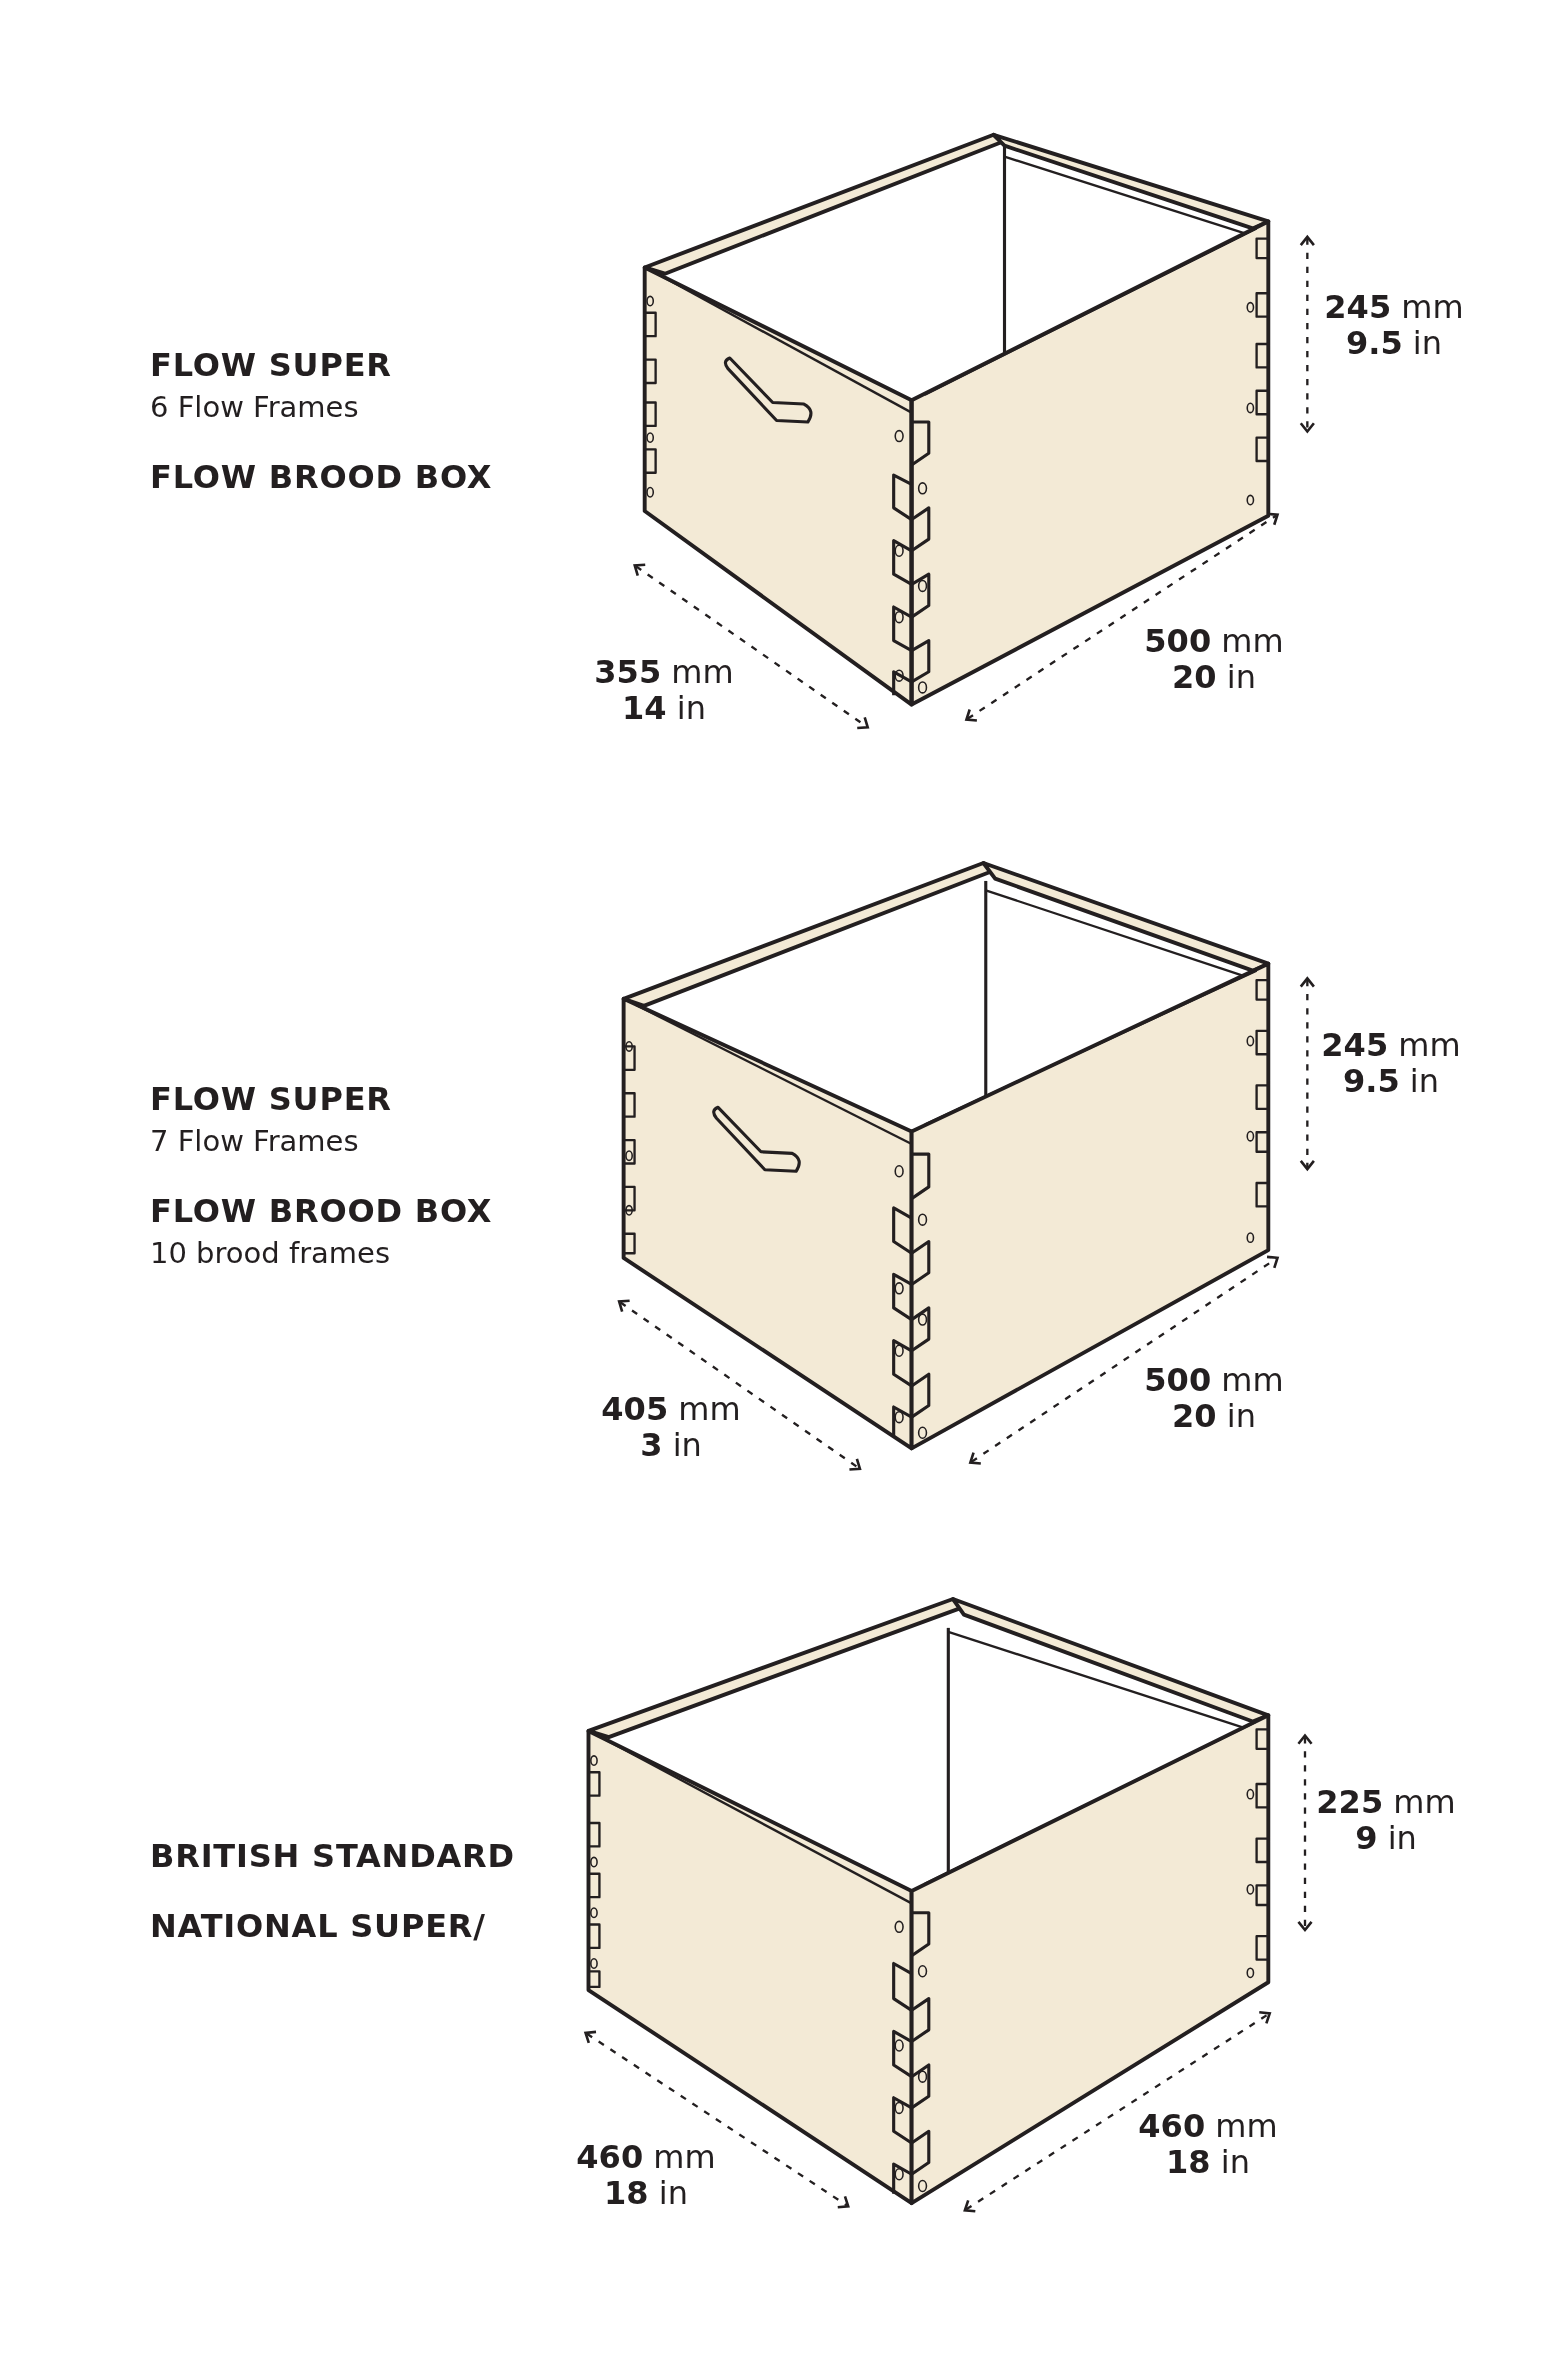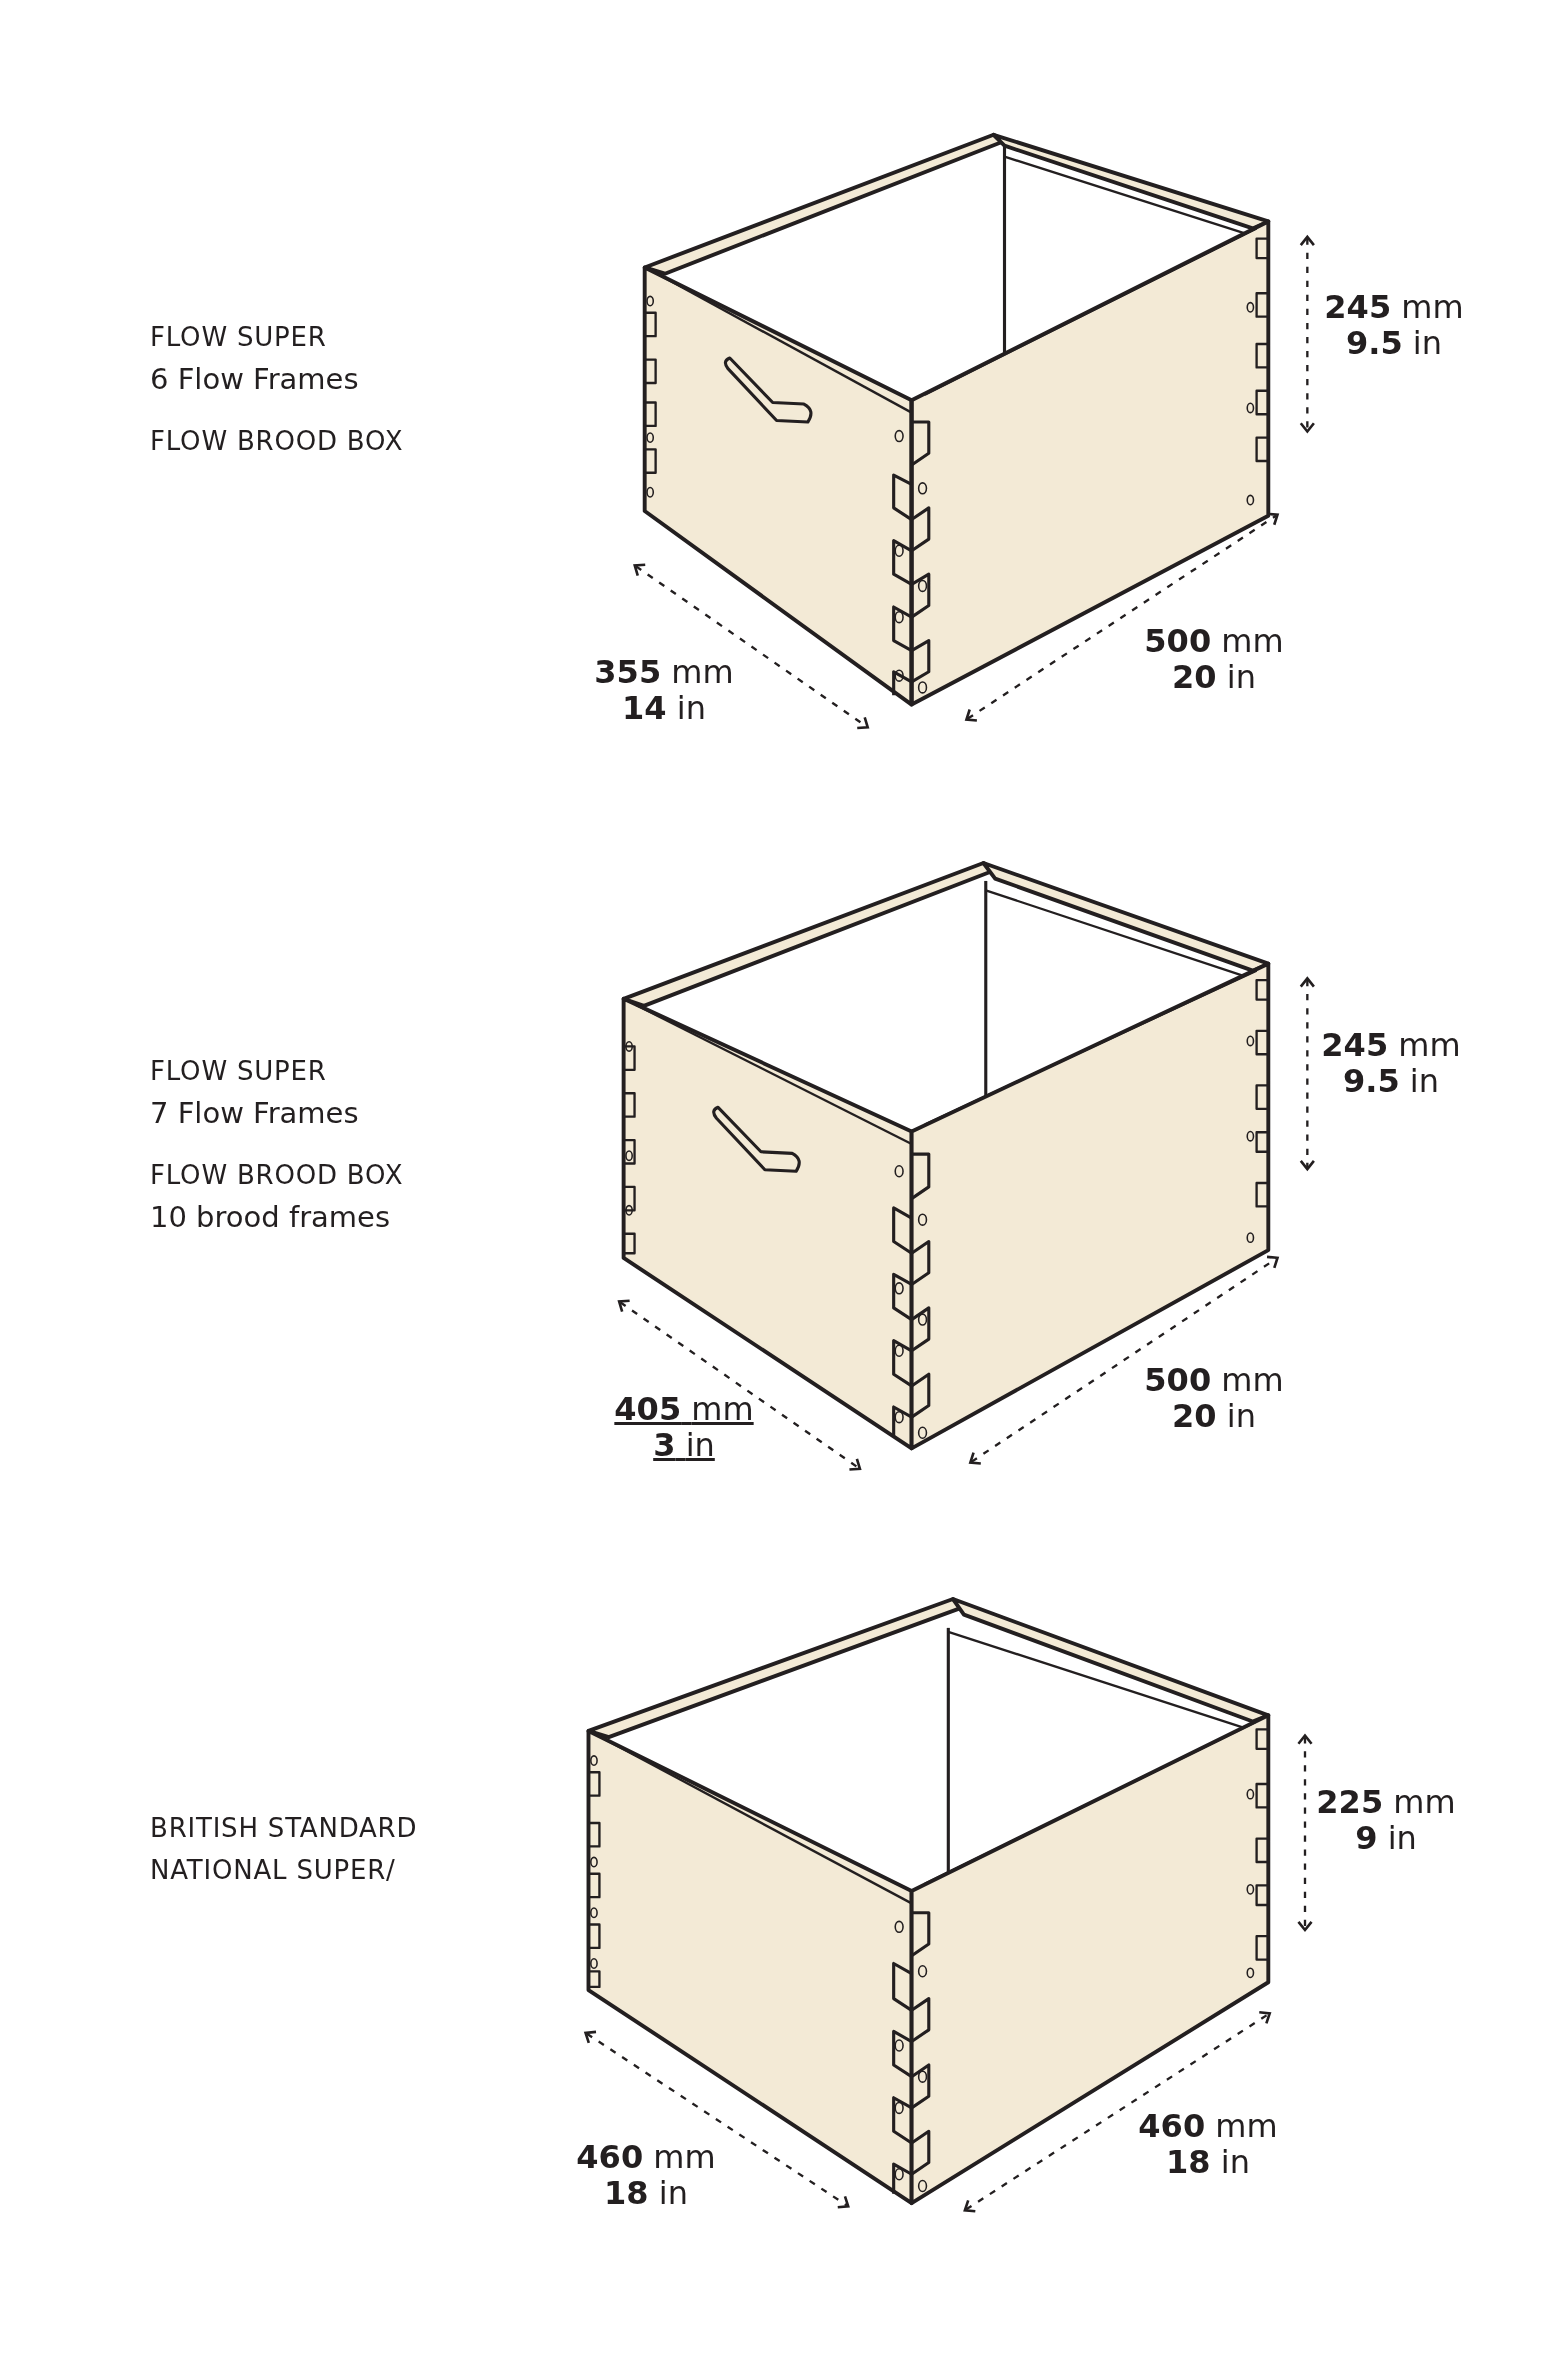--- a/index.html
+++ b/index.html
@@ -1,19 +1,19 @@
 <!DOCTYPE html>
 <html style="font-size:12.5px"><head>
 <meta charset="utf-8">
 <style>
   html, body { margin:0; padding:0; background:#ffffff; }
   body { width:1561px; height:2366px; position:relative; overflow:hidden;
          font-family:"DejaVu Sans", "Liberation Sans", sans-serif; color:#231f20; }
   .label-block { position:absolute; left:150px; }
-  .title { font-weight:normal; font-size:26px; letter-spacing:0.8px; line-height:42px; }
+  .title { font-weight:bold; font-size:32px; letter-spacing:0.8px; line-height:42px;margin-top:28px; }
   .sub { font-size:29px; line-height:42px; margin-bottom:20px; }
   .dim { position:absolute; text-align:center; font-size:32px; line-height:36px; }
   .dim b { font-weight:bold; }
   svg.art { position:absolute; left:0; top:0; }
 </style>
 </head>
 <body>
 
 <svg class="art" width="1561" height="2366" viewBox="0 0 2000 3030">
   <defs>
@@ -214,21 +214,21 @@
   <div class="title">FLOW SUPER</div>
   <div class="sub">7 Flow Frames</div>
   <div class="title">FLOW BROOD BOX</div>
   <div class="sub">10 brood frames</div>
 </div>
 
 <div class="dim" style="left:1313px; top:1027px; width:156px;">
   <div><b>245</b> <span>mm</span></div>
   <div><b>9.5</b> <span>in</span></div>
 </div>
-<div class="dim" style="left:606px; top:1391px; width:156px;text-decoration:underline;">
+<div class="dim" style="left:593px; top:1391px; width:156px;">
   <div><b>405</b> <span>mm</span></div>
   <div><b>3</b> <span>in</span></div>
 </div>
 <div class="dim" style="left:1136px; top:1362px; width:156px;">
   <div><b>500</b> <span>mm</span></div>
   <div><b>20</b> <span>in</span></div>
 </div>
 
 <div class="label-block" style="top:1807px;">
   <div class="title">BRITISH STANDARD</div>

